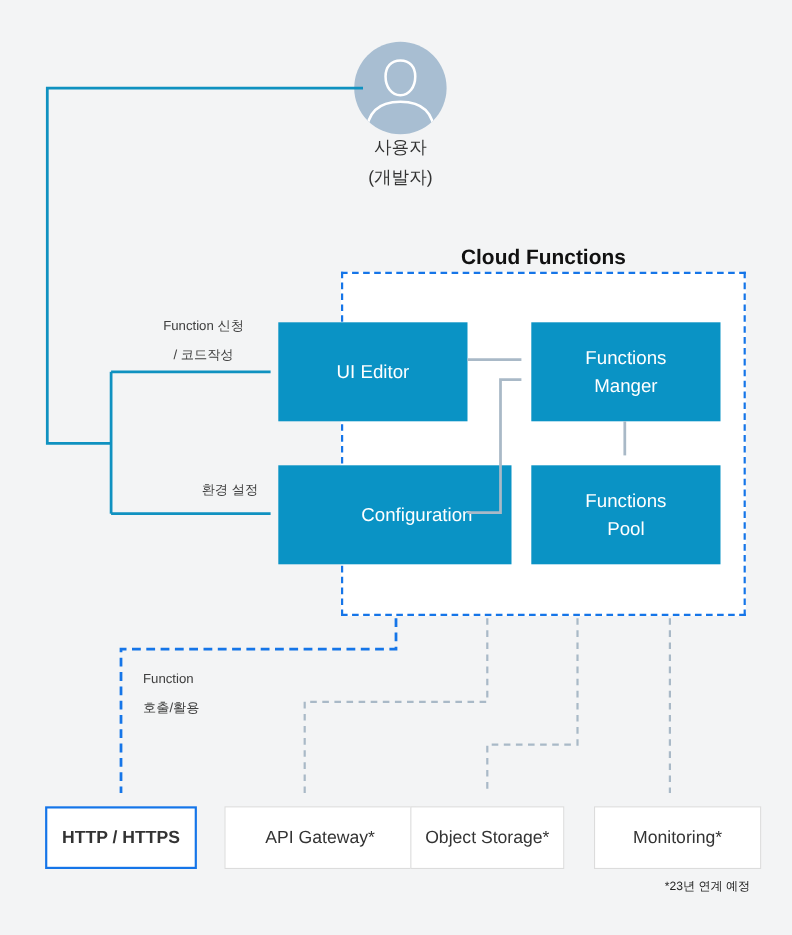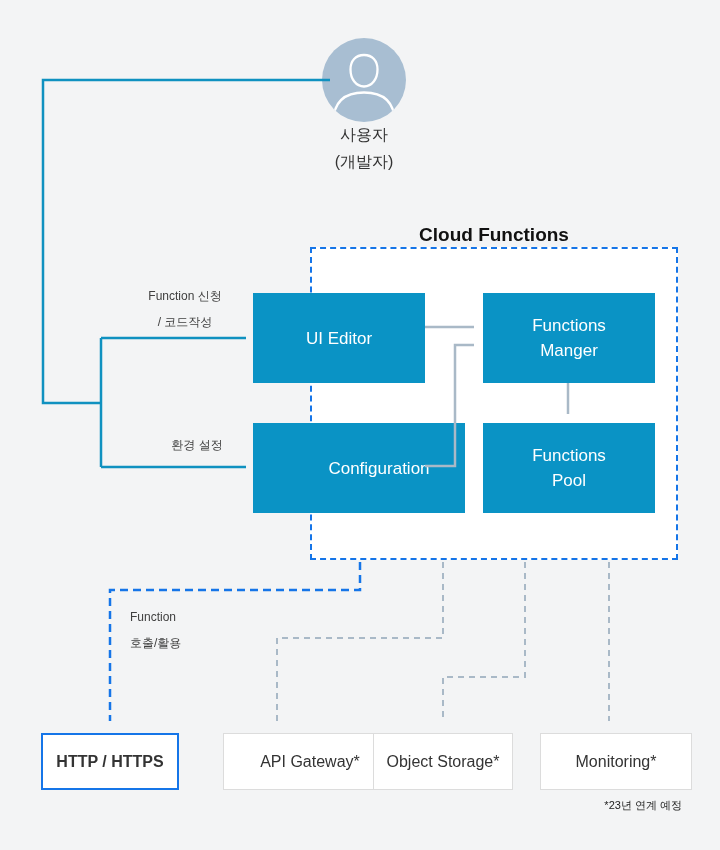--- a/index.html
+++ b/index.html
@@ -37,30 +37,30 @@
   }
   .box-ui{left:253px;top:293px;}
   .box-mgr{left:483px;top:293px;}
   .box-cfg{left:253px;top:423px;padding-left:40px;}
   .box-pool{left:483px;top:423px;}
   
   .side-label{
     width:170px;text-align:center;font-size:12px;line-height:26px;color:#404040;z-index:3;
   }
   .lbl-request{left:100px;top:283px;}
-  .lbl-env{left:112px;top:432px;}
+  .lbl-env{left:100px;top:432px;padding-left:24px;}
   .lbl-invoke{left:130px;top:604px;width:150px;text-align:left;}
   
   .ep{
     top:733px;height:57px;box-sizing:border-box;background:#ffffff;
     border:1px solid #dcdcdc;display:flex;align-items:center;justify-content:center;
     font-size:16px;color:#333;z-index:4;
   }
   .ep-http{left:41px;width:138px;border:2px solid #1575e8;font-weight:bold;}
-  .ep-api{left:223px;width:174px;align-items:center;}
+  .ep-api{left:204px;width:174px;align-items:center;}
   .ep-obj{left:373px;width:140px;}
   .ep-mon{left:540px;width:152px;}
   .footnote{
     left:480px;top:798px;width:202px;text-align:right;
     font-size:11px;color:#222;z-index:3;
   }
   
   .net{left:0;top:0;z-index:5;pointer-events:none;}
   .net path{fill:none;}
   .l-teal{stroke:#0f91c0;stroke-width:2.5px;}

